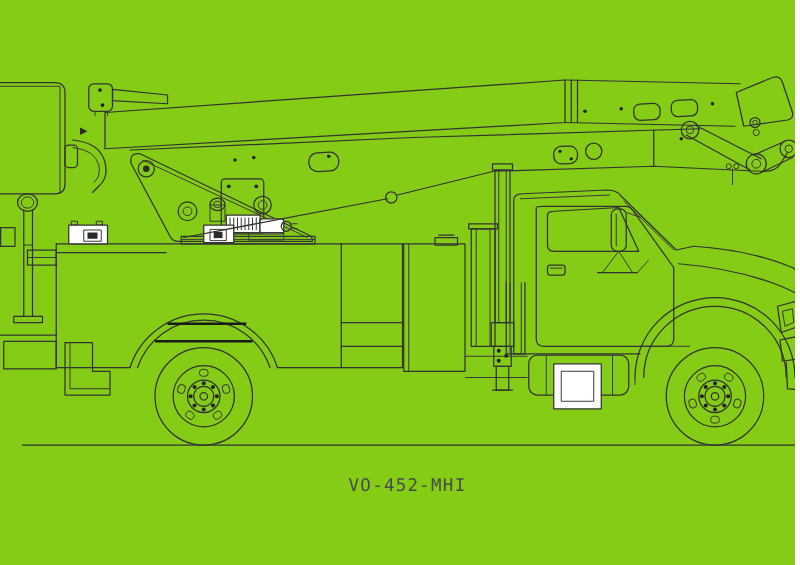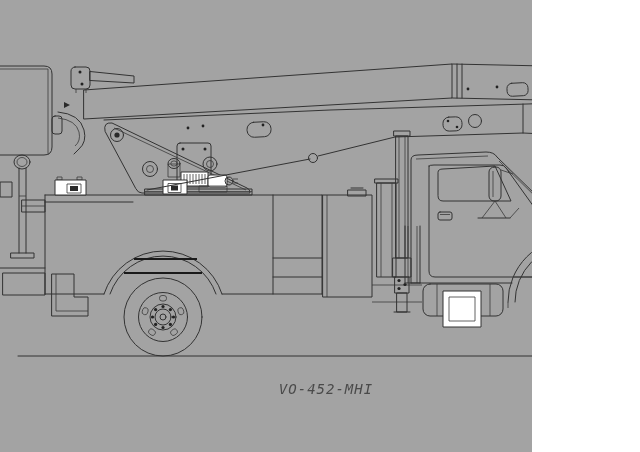--- a/index.html
+++ b/index.html
@@ -1,17 +1,17 @@
 <!DOCTYPE html>
 <html><head>
 <meta charset="utf-8">
 <style>
   html,body{margin:0;padding:0;background:#ffffff;}
-  .canvas{position:relative;width:532px;height:452px;background:#a3a3a3;overflow:hidden;
-          font-family:"DejaVu Sans Mono","Liberation Mono",monospace;font-style:italic;}
+  .canvas{position:relative;width:636px;height:452px;background:#84cc16;overflow:hidden;
+          font-family:"DejaVu Sans Mono","Liberation Mono",monospace;}
   .drawing-svg{position:absolute;left:0;top:0;}
   .drawing-label{position:absolute;left:0;top:381px;width:652px;text-align:center;
                  font-size:14px;letter-spacing:1px;color:#4a4a4a;}
   svg *{vector-effect:non-scaling-stroke;}
   .ln{fill:none;stroke:#333;stroke-width:1;stroke-linejoin:round;stroke-linecap:round;}
   .thin{fill:none;stroke:#3a3a3a;stroke-width:0.8;stroke-linejoin:round;}
   .thick{fill:none;stroke:#1a1a1a;stroke-width:2;}
   .dot{fill:#222;stroke:none;}
   .wfill{fill:#ffffff;stroke:#333;stroke-width:1;stroke-linejoin:round;}
   .dk{fill:#2a2a2a;stroke:none;}

